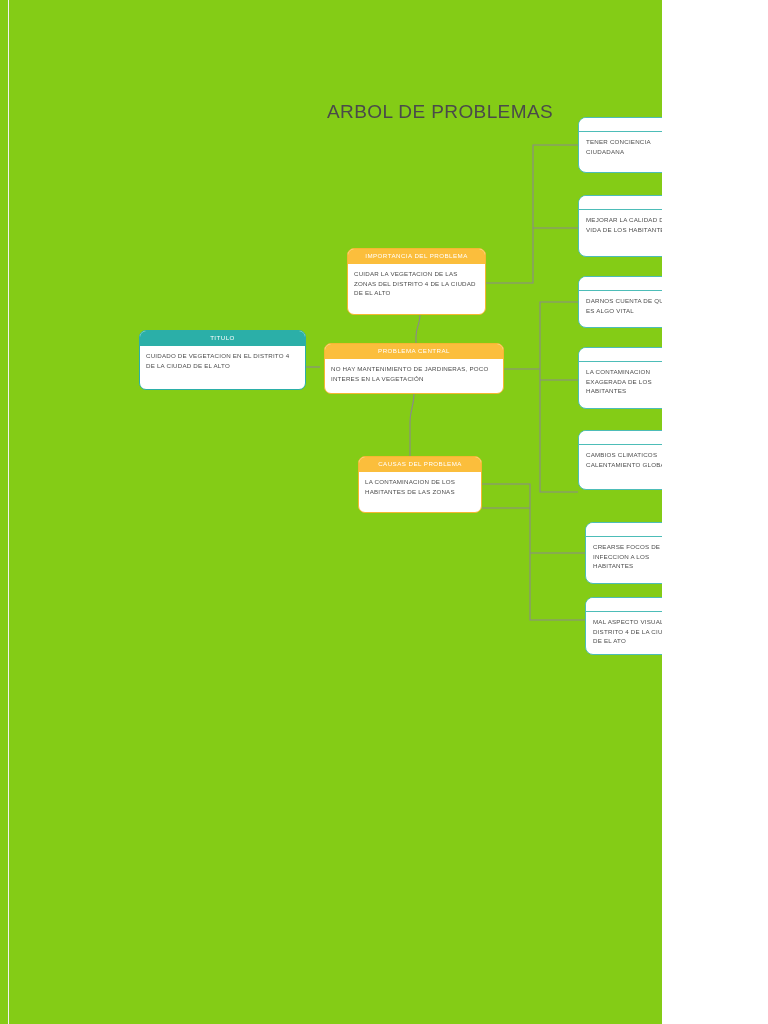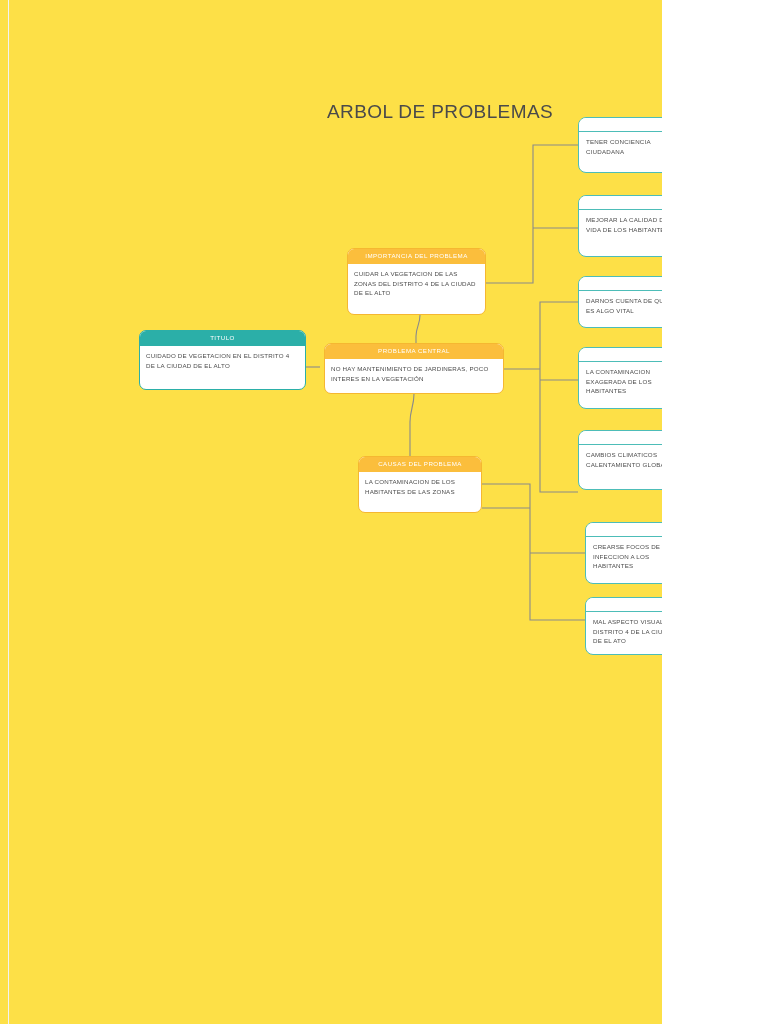--- a/index.html
+++ b/index.html
@@ -8,21 +8,21 @@
     padding: 0;
     background: #ffffff;
   }
   body {
     font-family: "Liberation Sans", sans-serif;
   }
   #page {
     position: relative;
     width: 662px;
     height: 1024px;
-    background: #fde047;
+    background: #84cc16;
     overflow: hidden;
   }
   
   .page-edge {
     position: absolute;
     top: 0;
     width: 1px;
     height: 1024px;
     background: #f2f2f2;
   }

